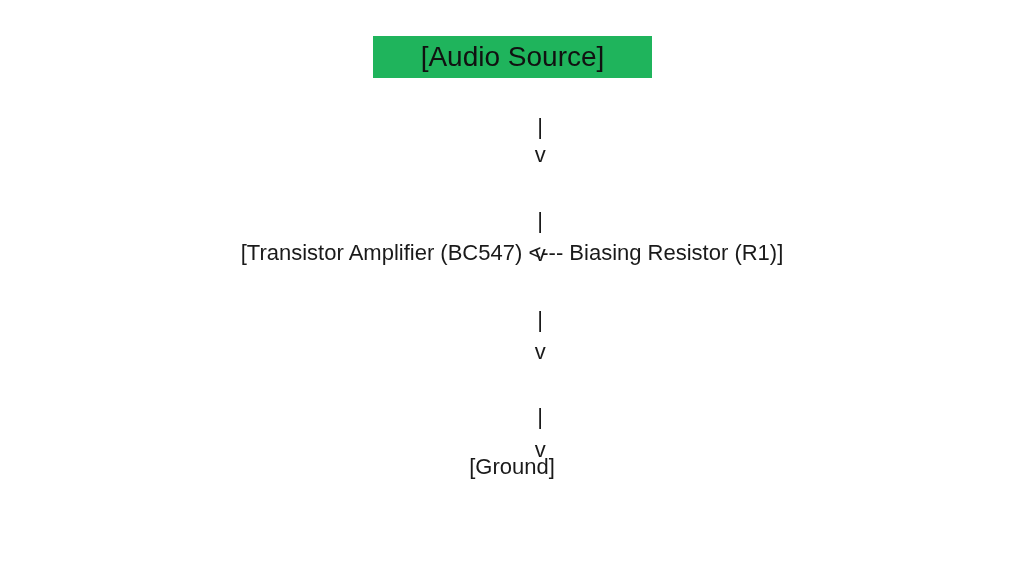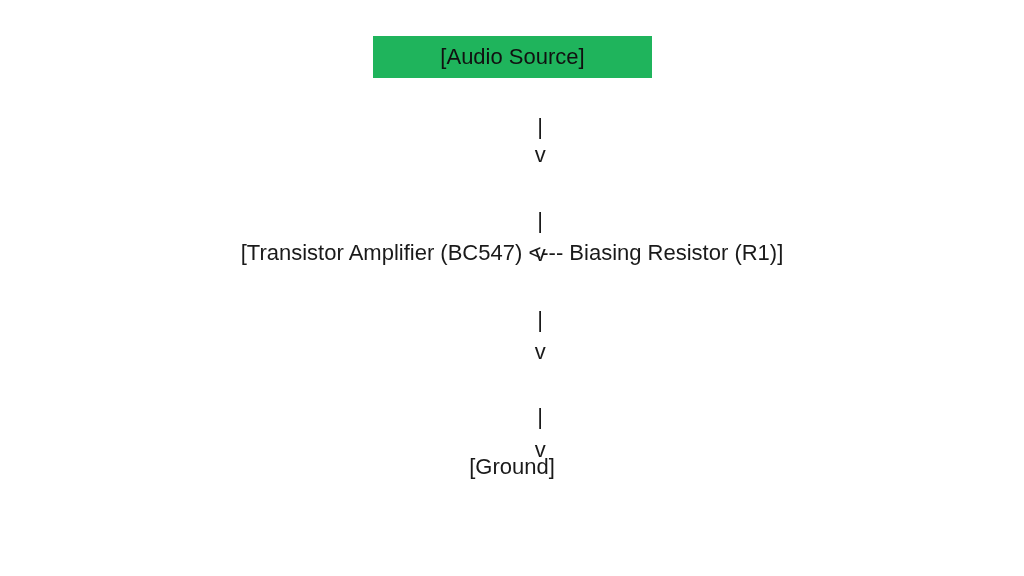--- a/index.html
+++ b/index.html
@@ -38,21 +38,21 @@
   .title-box {
     position: absolute;
     left: 373px;
     top: 36px;
     width: 279px;
     height: 42px;
     background: var(--accent-green, #1fb45c);
     display: flex;
     align-items: center;
     justify-content: center;
-    font-size: 22px;
+    font-size: 28px;
     color: #111111;
   }
   
   .row-pipe-1   { top: 77px;  }
   .row-arrow-1  { top: 105px; }
   .row-node-1   { top: 138px; }
   .row-pipe-2   { top: 171px; }
   .row-arrow-2  { top: 204px; }
   .row-node-2   { top: 236px; }
   .row-pipe-3   { top: 270px; }

